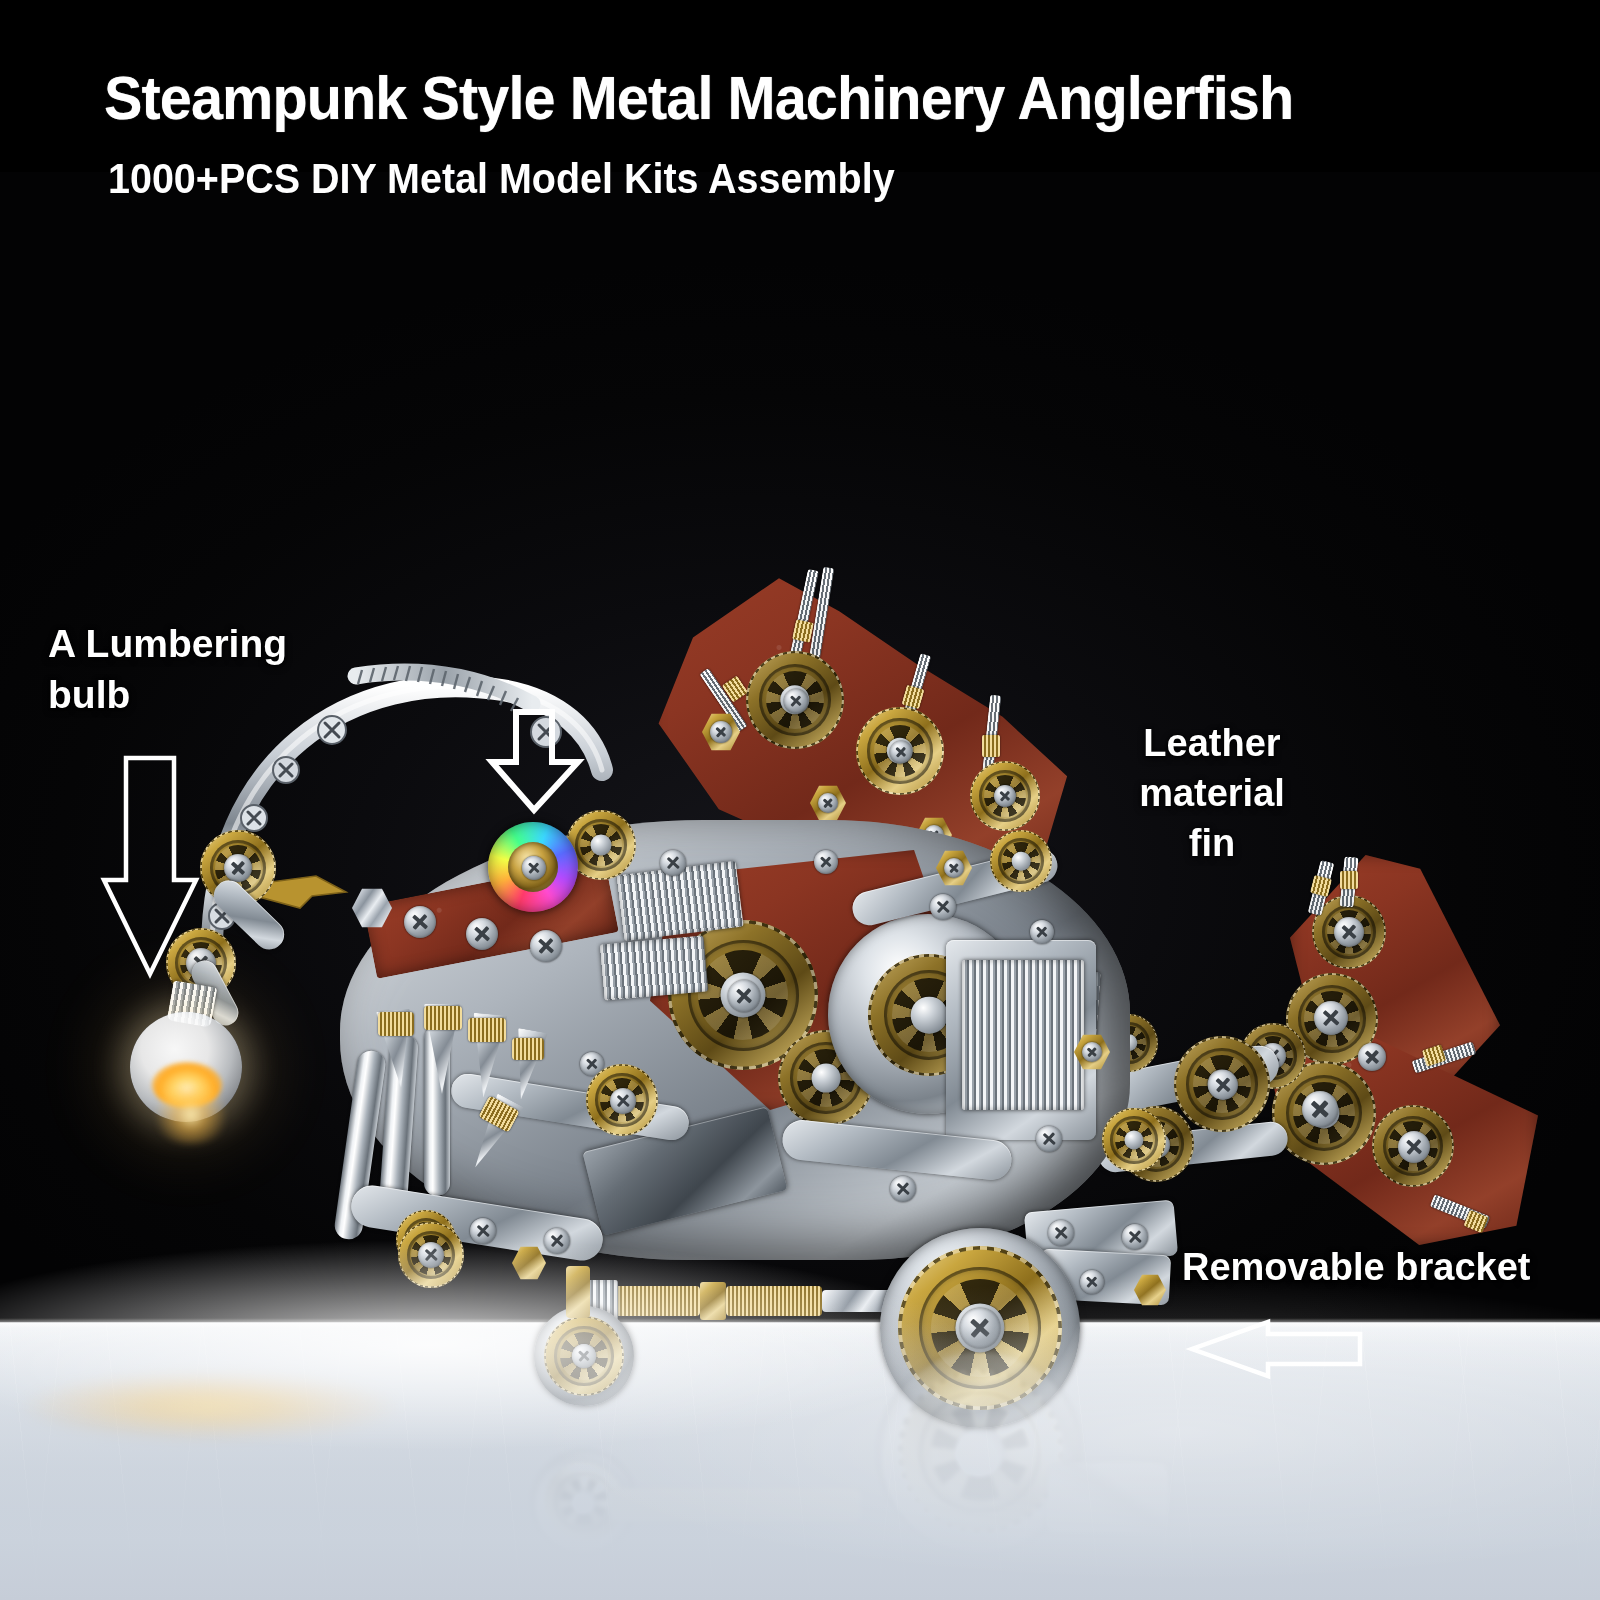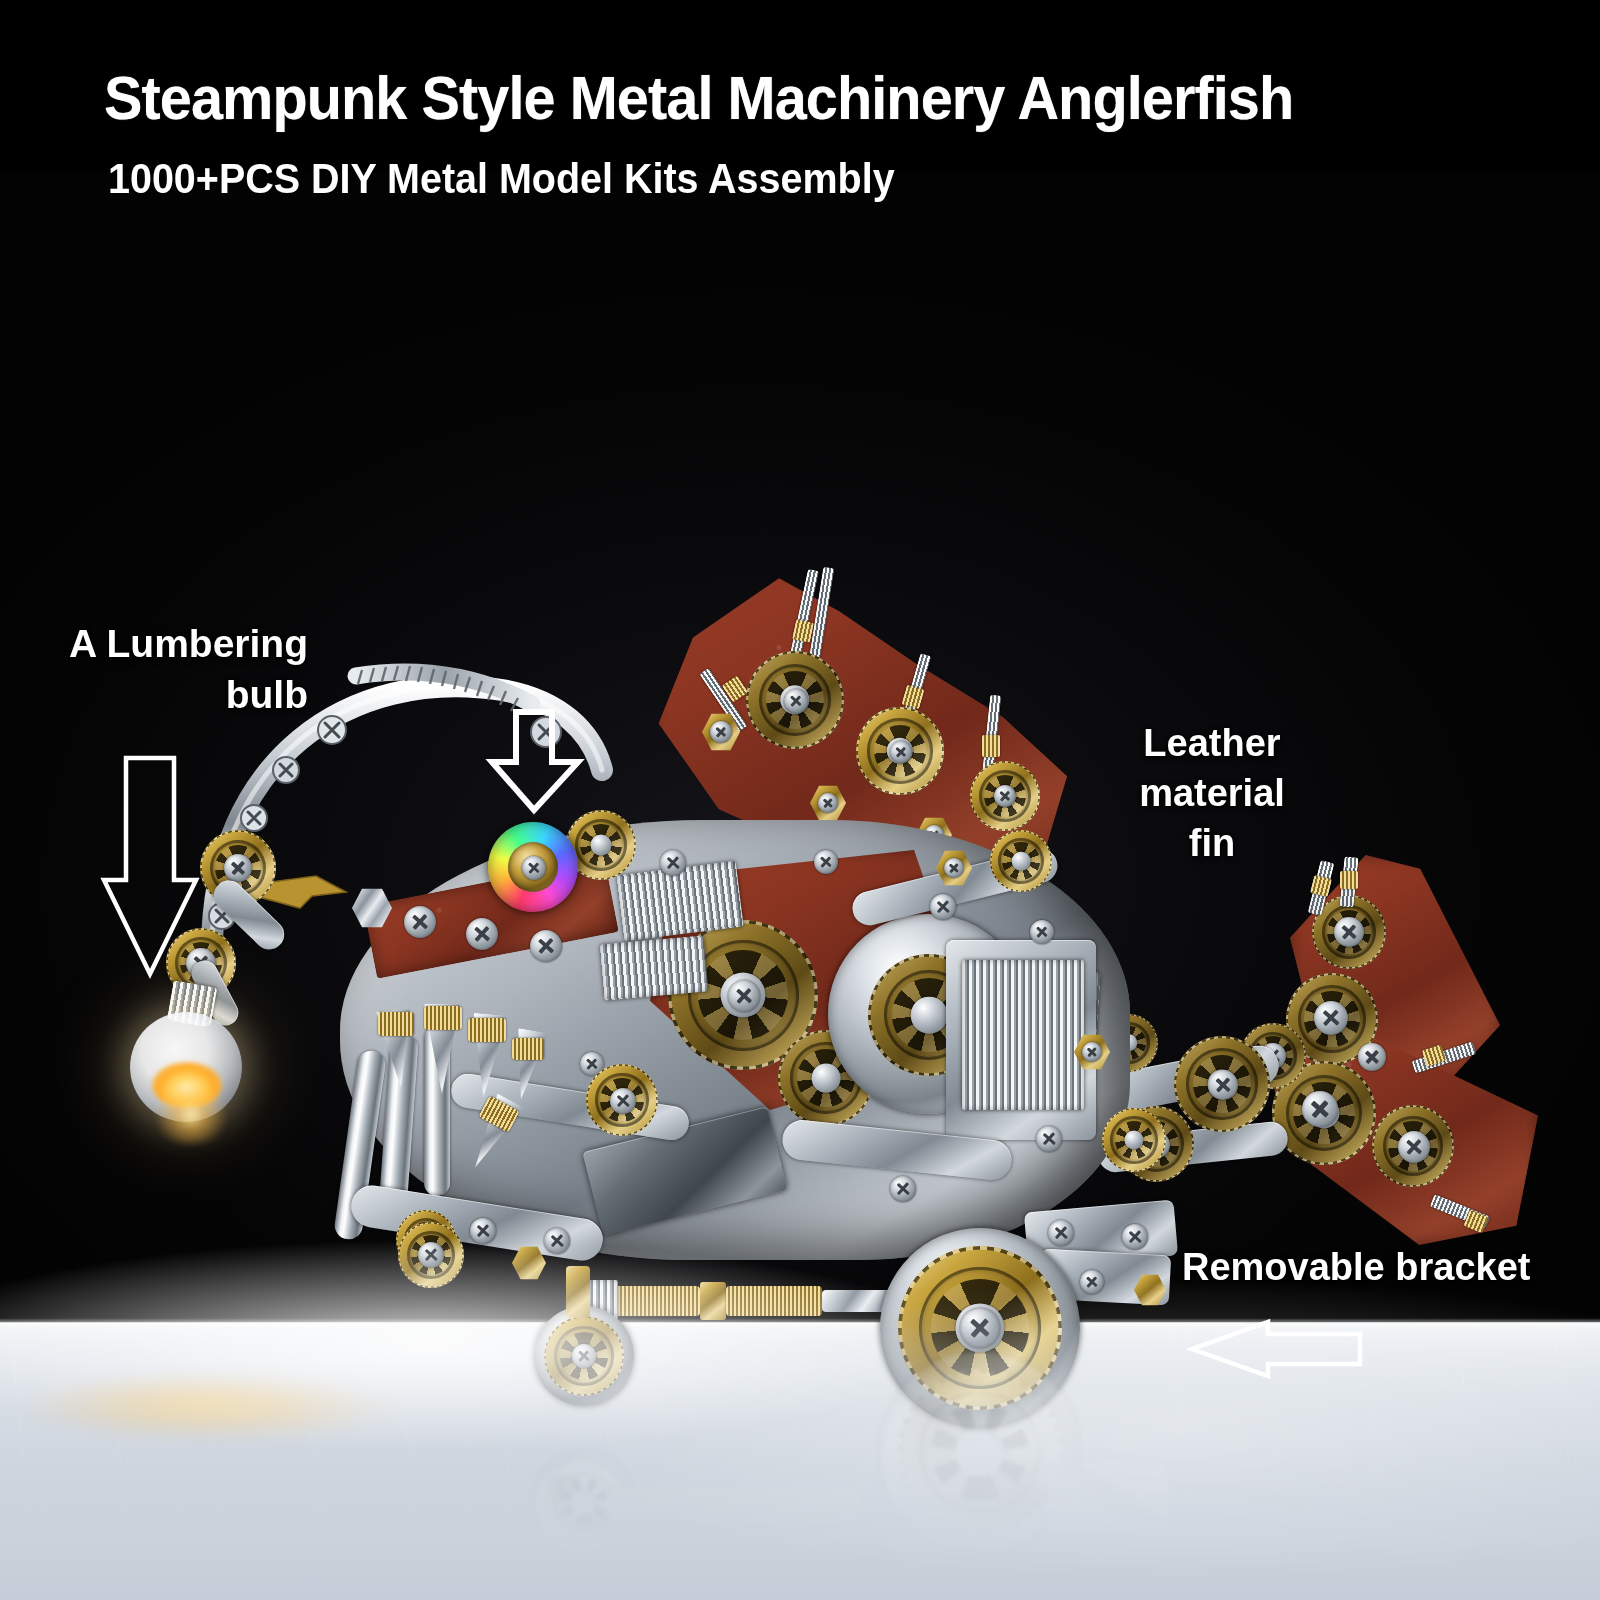--- a/index.html
+++ b/index.html
@@ -249,21 +249,21 @@
     white-space:nowrap;
   }
   .callout{
     position:absolute;
     color:#fff;font-weight:700;
     font-family:"Liberation Sans",sans-serif;
     line-height:1.32;
     text-shadow:0 2px 7px rgba(0,0,0,.95), 0 0 3px rgba(0,0,0,.9);
     white-space:pre-line;
   }
-  #callout-bulb{left:48px;top:618px;font-size:39px;text-align:right;width:260px;}
+  #callout-bulb{left:48px;top:618px;font-size:39px;text-align:left;width:260px;}
   #callout-plating{left:470px;top:520px;font-size:38px;text-align:center;width:262px;}
   #callout-fin{left:1112px;top:718px;font-size:38px;text-align:center;width:200px;}
   #callout-bracket{left:1182px;top:1242px;font-size:38px;white-space:nowrap;}
 
   .arrow{position:absolute;}
   .arrow svg{display:block;overflow:visible;}
 </style>
 </head>
 <body>
 

